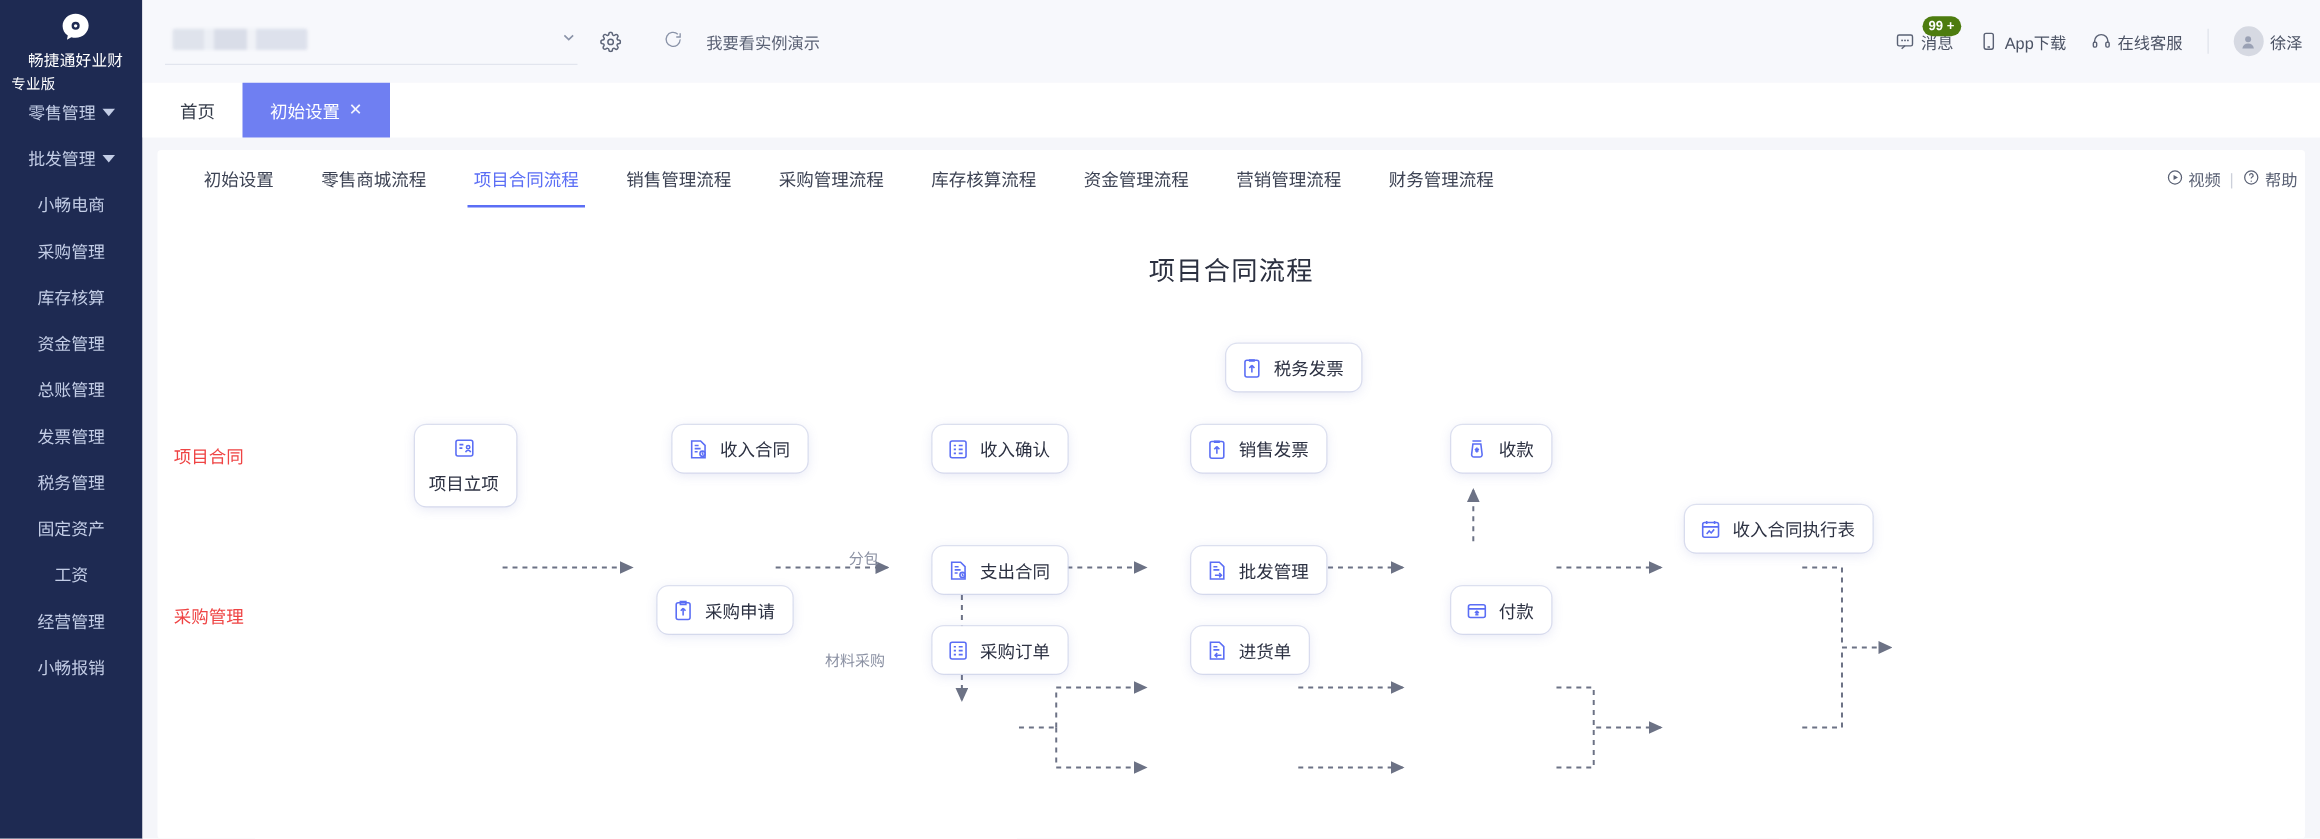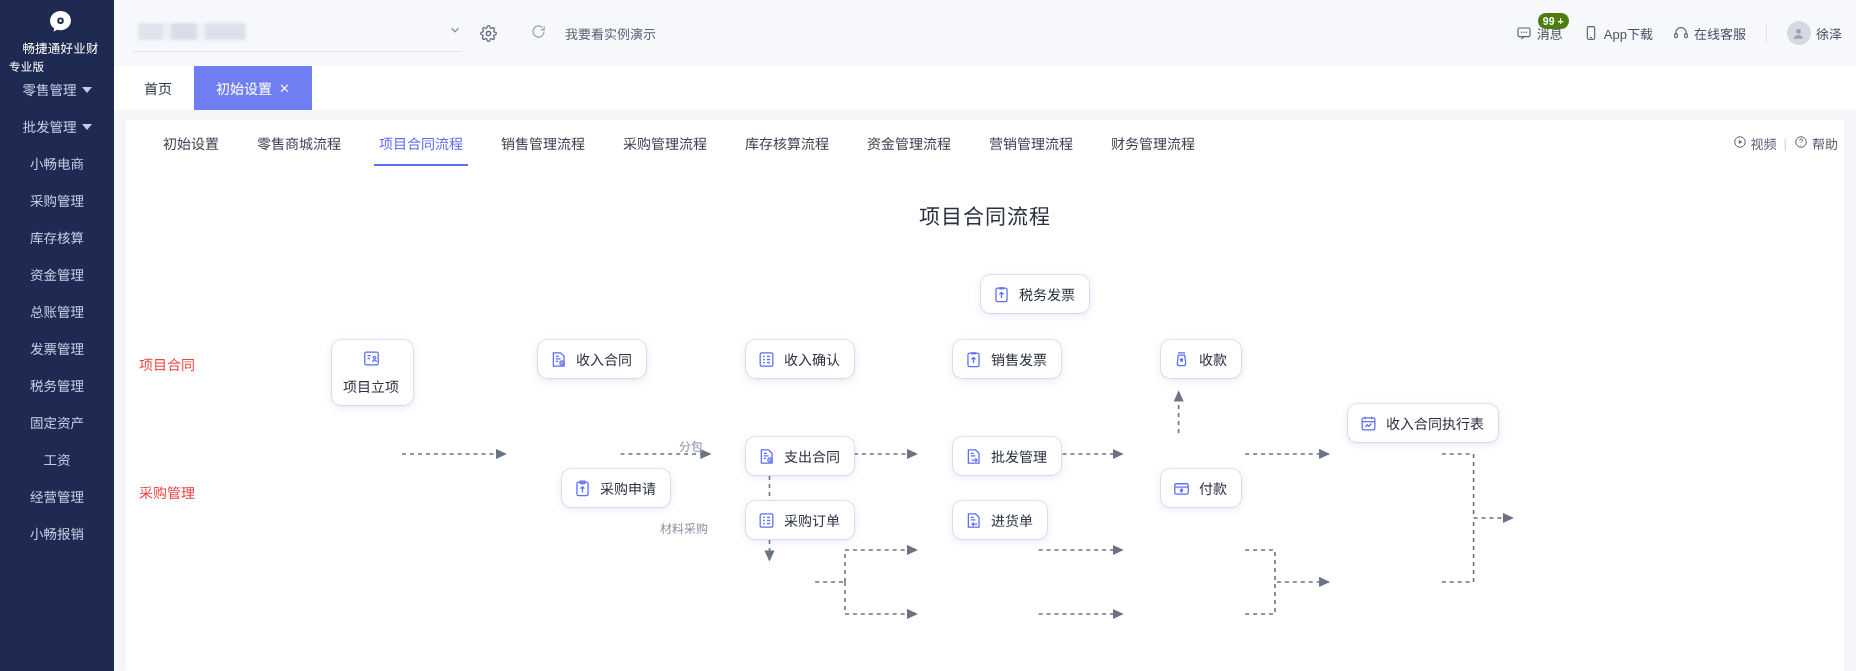--- a/index.html
+++ b/index.html
@@ -403,21 +403,21 @@
             <div class="node" style="left: 1222px; top: 174px;">
               <span class="nic">
                 <svg width="19" height="19" viewBox="0 0 24 24" fill="none" stroke="#5b6ef5" stroke-width="1.6">
                   <rect x="4" y="5" width="16" height="15" rx="2"></rect>
                   <path d="M4 9.5h16M8 3.5v3M16 3.5v3"></path>
                   <path d="M8 16.6l2.6-3 2 2 3-3.6"></path>
                 </svg>
               </span>
               <span>收入合同执行表</span>
             </div>
-            <div class="node" style="left: 436px; top: 239px; text-align: right;">
+            <div class="node" style="left: 400px; top: 239px; text-align: right;">
               <span class="nic">
                 <svg width="19" height="19" viewBox="0 0 24 24" fill="none" stroke="#5b6ef5" stroke-width="1.6">
                   <rect x="5" y="4" width="14" height="17" rx="2"></rect>
                   <path d="M9.2 2.8h5.6v3H9.2z"></path>
                   <path d="M12 17V10.4M12 9.6l-2.4 2.6M12 9.6l2.4 2.6"></path>
                 </svg>
               </span>
               <span>采购申请</span>
             </div>
             <div class="node" style="left: 620px; top: 207px;">

